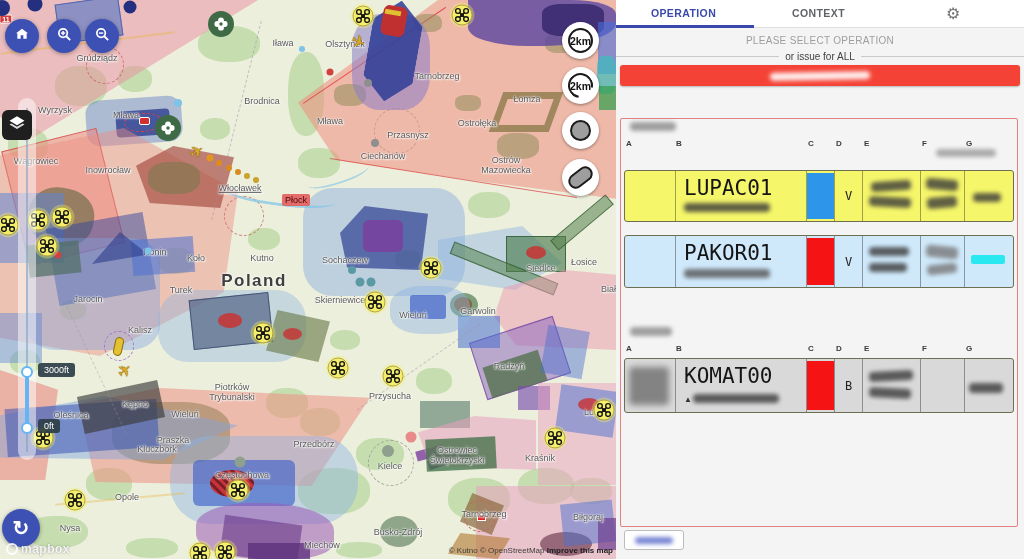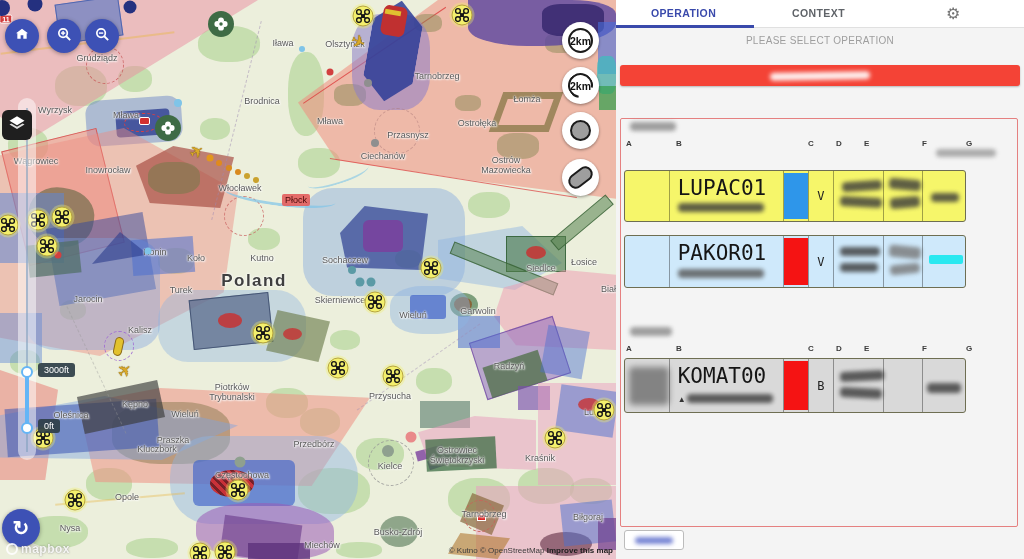--- a/index.html
+++ b/index.html
@@ -57,21 +57,21 @@
 #gear{position:absolute;left:330px;top:4px;font-size:16px;color:#757575;cursor:pointer;line-height:20px}
 #prompt{position:absolute;left:0;top:35px;width:100%;text-align:center;font-size:10px;color:#9e9e9e;letter-spacing:.3px}
 #orline{position:absolute;left:0;top:51px;width:100%;display:flex;align-items:center;gap:6px;font-size:10px;color:#424242}
 #orline .hr{flex:1;height:1px;background:#c9c9c9}
 #alert-btn{position:absolute;left:4px;top:65px;width:400px;height:21px;background:#f44336;border-radius:3px;
   box-shadow:0 1px 2px rgba(0,0,0,.25);cursor:pointer;display:flex;align-items:center;justify-content:center}
 #redbox{position:absolute;left:4px;top:118px;width:398px;height:409px;border:1px solid #e58080;border-radius:2px}
 .scrib{position:absolute;background:#3a3a3a;border-radius:4px;filter:blur(2px);opacity:.8}
 .cols{position:absolute;left:0;width:100%;height:10px;z-index:3}
 .col-letter{position:absolute;font-size:8px;font-weight:bold;color:#3a3a3a}
-.op-row{position:absolute;left:8px;width:342px;border:1px solid #6e6e52;border-radius:3px;display:flex;z-index:2;cursor:pointer}
+.op-row{position:absolute;left:8px;width:390px;border:1px solid #6e6e52;border-radius:3px;display:flex;z-index:2;cursor:pointer}
 .cell{position:relative;border-left:1px solid rgba(0,0,0,.35)}
 .cell:first-child{border-left:none}
 .ca{width:50px}.cb{width:131px;padding-top:5px}.cc{width:28px}
 .cd{width:28px;display:flex;align-items:center;justify-content:center;font-size:12px;font-family:"DejaVu Sans Mono",monospace;color:#222}
 .ce{width:58px}.cf{width:44px}.cg{width:49px}
 .callsign{font-family:"DejaVu Sans Mono",monospace;font-size:21px;color:#151515;padding-left:8px;white-space:nowrap}
 .cblock{position:absolute;left:0;top:2px;bottom:2px;right:0}
 .warn-tri{position:absolute;left:8px;top:36px;font-size:8px;color:#333;z-index:2}
 #issue-btn{position:absolute;left:8px;top:530px;width:60px;height:20px;background:#fff;border:1px solid #bcbcbc;
   border-radius:3px;cursor:pointer;display:flex;align-items:center;justify-content:center}
@@ -224,21 +224,21 @@
         <div class="m-label" style="left: 330px; top: 121px;">Mława</div>
         <div class="m-label" style="left: 437px; top: 76px;">Tarnobrzeg</div>
         <div class="m-label" style="left: 527px; top: 99px;">Łomża</div>
         <div class="m-label" style="left: 477px; top: 123px;">Ostrołęka</div>
         <div class="m-label" style="left: 408px; top: 135px;">Przasnysz</div>
         <div class="m-label" style="left: 383px; top: 156px;">Ciechanów</div>
         <div class="m-label" style="left: 506px; top: 165px;">Ostrów
 Mazowiecka</div>
         <div class="m-label" style="left: 36px; top: 161px;">Wągrowiec</div>
         <div class="m-label" style="left: 108px; top: 170px;">Inowrocław</div>
-        <div class="m-label" style="left: 240px; top: 188px;">Włocławek</div>
+        <div class="m-label" style="left: 240px; top: 188px; text-decoration: underline;">Włocławek</div>
         <div class="m-label" style="left: 155px; top: 252px;">Konin</div>
         <div class="m-label" style="left: 196px; top: 258px;">Koło</div>
         <div class="m-label" style="left: 262px; top: 258px;">Kutno</div>
         <div class="m-label" style="left: 345px; top: 260px;">Sochaczew</div>
         <div class="m-label" style="left: 541px; top: 268px;">Siedlce</div>
         <div class="m-label" style="left: 584px; top: 262px;">Łosice</div>
         <div class="m-label" style="left: 181px; top: 290px;">Turek</div>
         <div class="m-label" style="left: 88px; top: 299px;">Jarocin</div>
         <div class="m-label" style="left: 340px; top: 300px;">Skierniewice</div>
         <div class="m-label" style="left: 611px; top: 289px;">Biała</div>
@@ -654,20 +654,25 @@
   </div>
 
   <div id="panel">
     <div id="tabbar"></div>
     <div class="tab" id="tab-ctx">CONTEXT</div>
     <div class="tab" id="tab-op">OPERATION</div>
     <div id="tab-underline"></div>
     <div id="gear">⚙</div>
 
     <div id="prompt">PLEASE SELECT OPERATION</div>
+    <div id="orline">
+      <span class="hr"></span>
+        <span>or issue for ALL</span>
+        <span class="hr"></span>
+    </div>
     <div id="alert-btn">
       <div class="scrib" style="position:relative;background:#fff;opacity:.9;width:100px;height:8px;transform:rotate(-1deg)"></div>
     </div>
 
     <div id="redbox"></div>
 
     <div class="scrib" style="left:14px;top:122px;width:46px;height:9px;background:#8a8a8a"></div>
     <div class="cols" style="top:139px">
 
     <span class="col-letter" style="left: 10px;">A</span>

